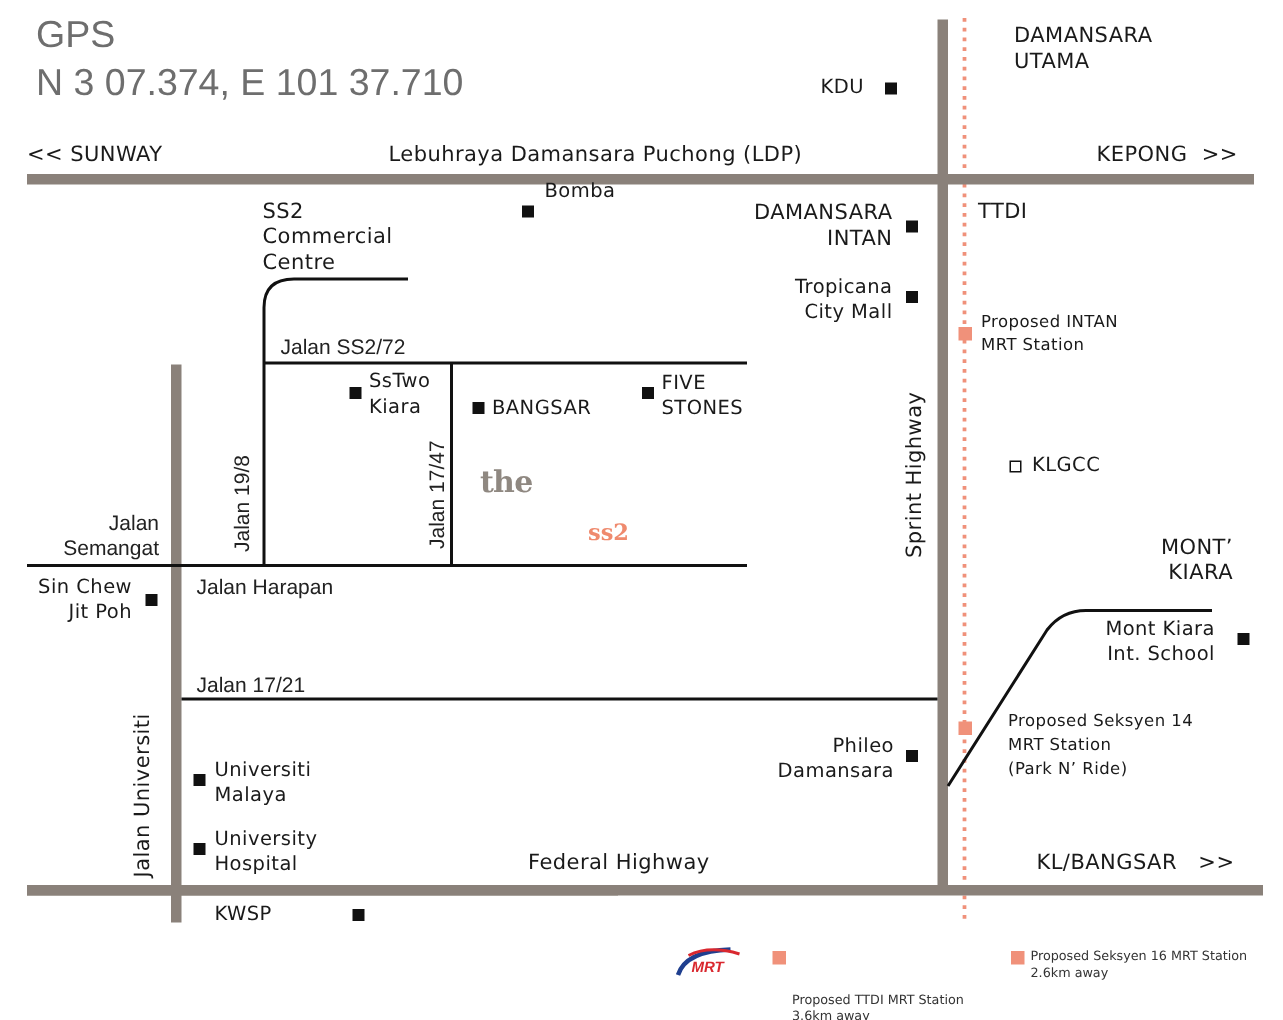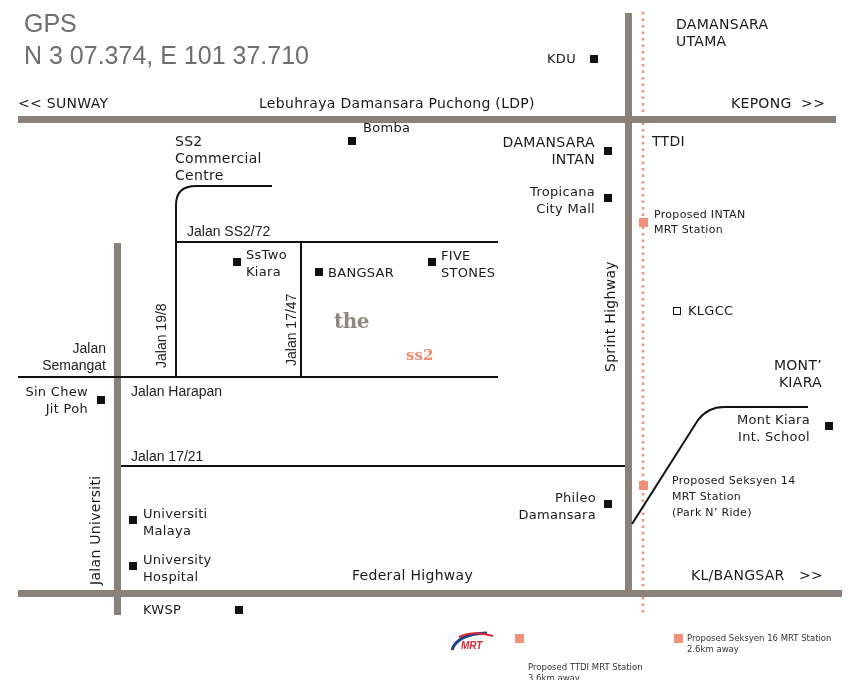--- a/index.html
+++ b/index.html
@@ -147,21 +147,21 @@
   <div>Proposed INTAN</div>
   <div>MRT Station</div>
 </div>
 <div class="mrtsq" style="left:639px; top:481px;"></div>
 <div class="abs lbl" style="left:672px; top:473px; font-size:11px; line-height:16px;">
   <div>Proposed Seksyen 14</div>
   <div>MRT Station</div>
   <div>(Park N’ Ride)</div>
 </div>
 
-<div class="abs" style="left:314px; top:311px; width:140px; height:60px;">
+<div class="abs" style="left:300px; top:311px; width:140px; height:60px;">
   <span class="abs" style="left:20px; top:-2px; font-family:'DejaVu Serif', serif; font-weight:bold; font-size:20px; color:#8f8881; letter-spacing:-0.5px;">the</span>
   <span class="abs" style="left:92px; top:35px; font-family:'DejaVu Serif', serif; font-weight:bold; font-size:15px; color:#ef8a6e;">ss2</span>
 </div>
 
 <div class="abs" style="left:449px; top:628px; width:46px; height:26px;">
   <svg width="46" height="26" viewBox="0 0 46 26">
     <path d="M3 22 Q8 6 38 5" fill="none" stroke="#1f3f8f" stroke-width="3"></path>
     <path d="M10 9 Q24 2 44 8" fill="none" stroke="#d9282f" stroke-width="2"></path>
   </svg>
   <span class="abs" style="left:12px; top:12px; font-family:'Liberation Sans', sans-serif; font-weight:bold; font-style:italic; font-size:10px; color:#d9282f;">MRT</span>

